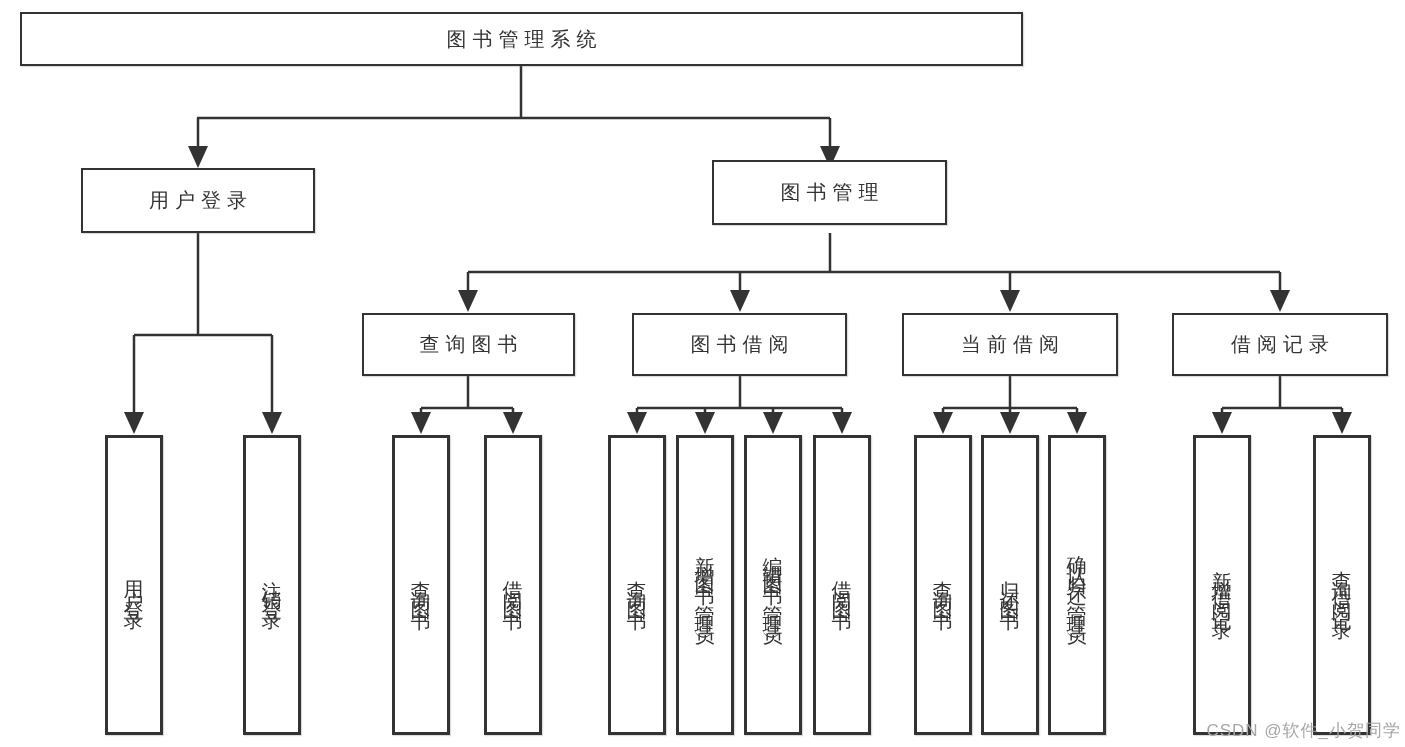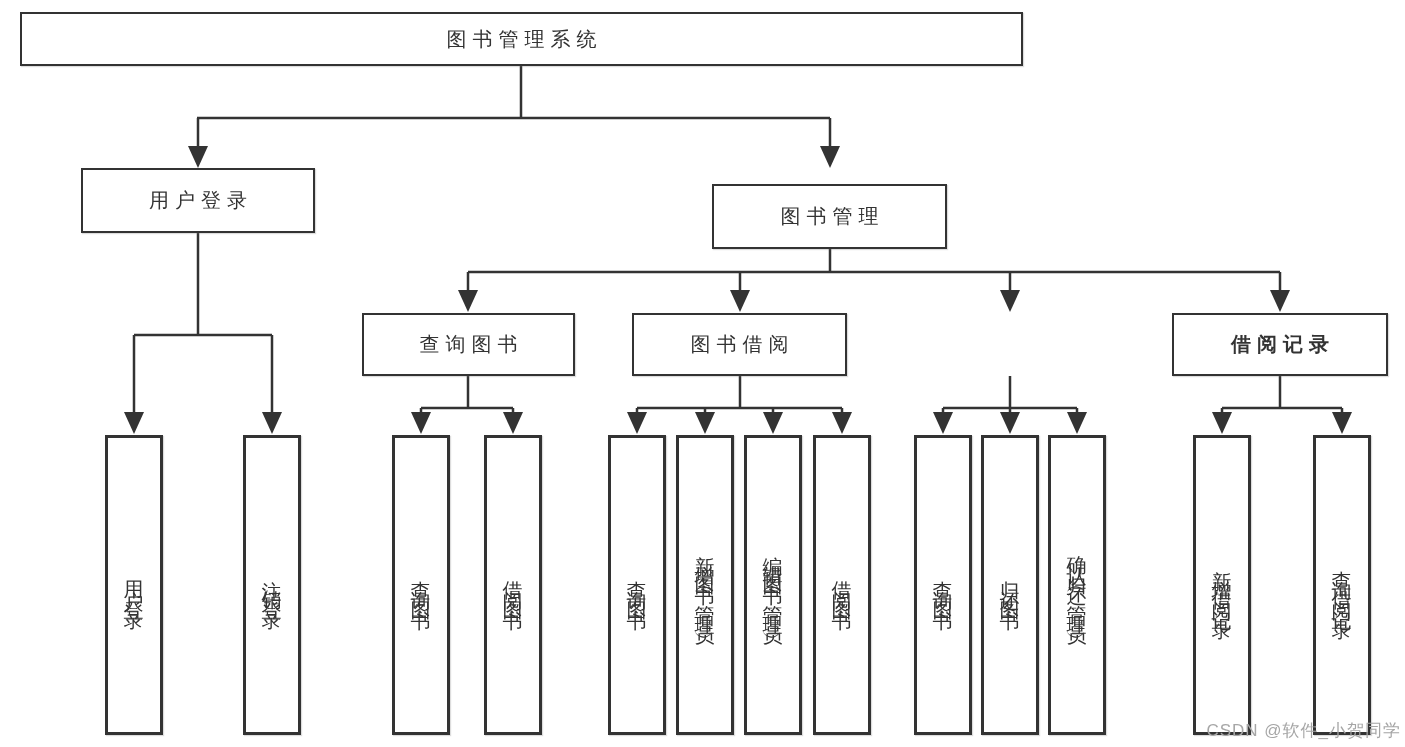--- a/index.html
+++ b/index.html
@@ -124,31 +124,34 @@
     </g>
   </svg>
 
   <div class="node" style="left:20px;top:12px;width:1003px;height:54px;">
     <span class="lbl">图书管理系统</span>
   </div>
 
   <div class="node" style="left:81px;top:168px;width:234px;height:65px;">
     <span class="lbl">用户登录</span>
   </div>
-  <div class="node" style="left:712px;top:184px;width:235px;height:65px;">
+  <div class="node" style="left:712px;top:160px;width:235px;height:65px;">
     <span class="lbl">图书管理</span>
   </div>
 
   <div class="node" style="left:362px;top:313px;width:213px;height:63px;">
     <span class="lbl">查询图书</span>
   </div>
   <div class="node" style="left:632px;top:313px;width:215px;height:63px;">
     <span class="lbl">图书借阅</span>
   </div>
-  <div class="node" style="left:1172px;top:313px;width:216px;height:63px;font-weight:bold;">
+  <div class="node" style="left:902px;top:313px;width:216px;height:63px;">
+    <span class="lbl">当前借阅</span>
+  </div>
+  <div class="node" style="left:1172px;top:313px;width:216px;height:63px;">
     <span class="lbl">借阅记录</span>
   </div>
 
   <div class="node leaf" style="left:105px;top:435px;width:58px;height:300px;">
     <span class="vlbl">用户登录</span>
   </div>
   <div class="node leaf" style="left:243px;top:435px;width:58px;height:300px;">
     <span class="vlbl">注销登录</span>
   </div>
 

